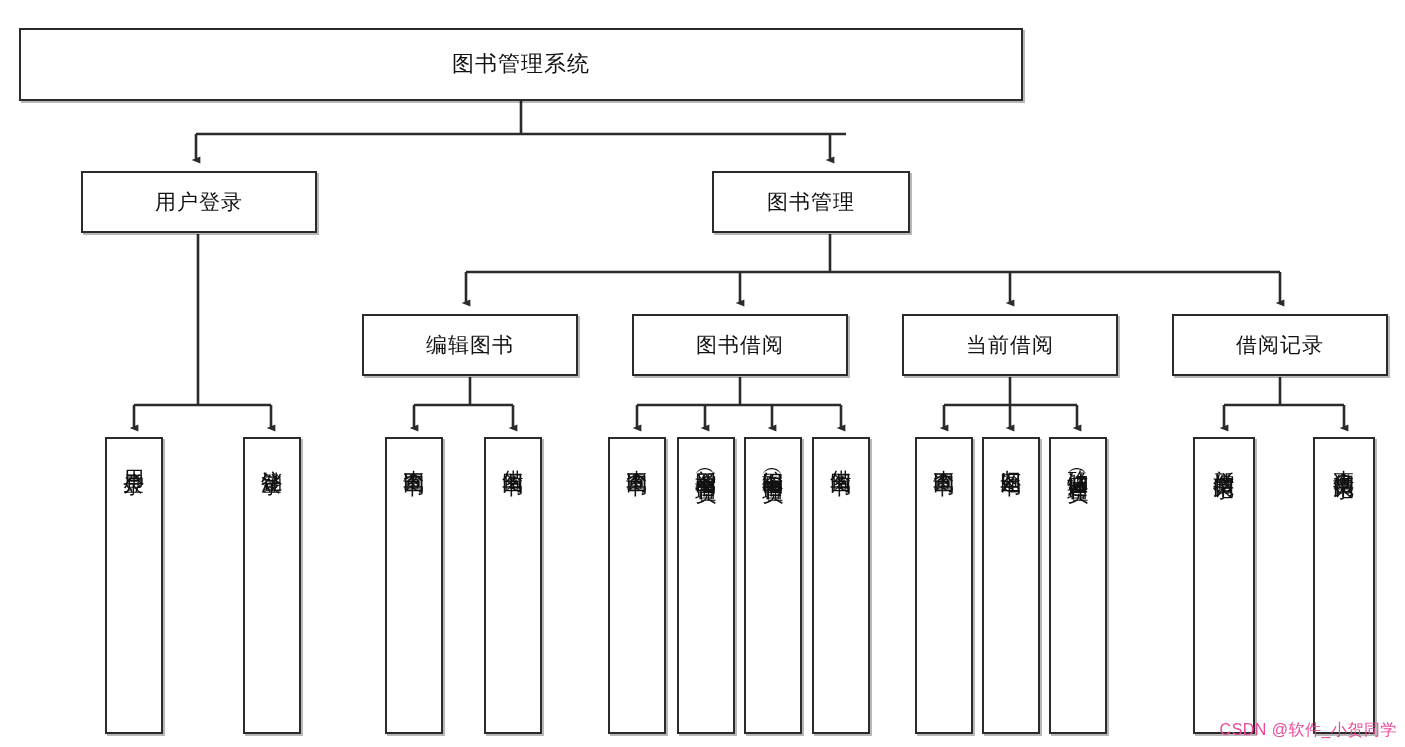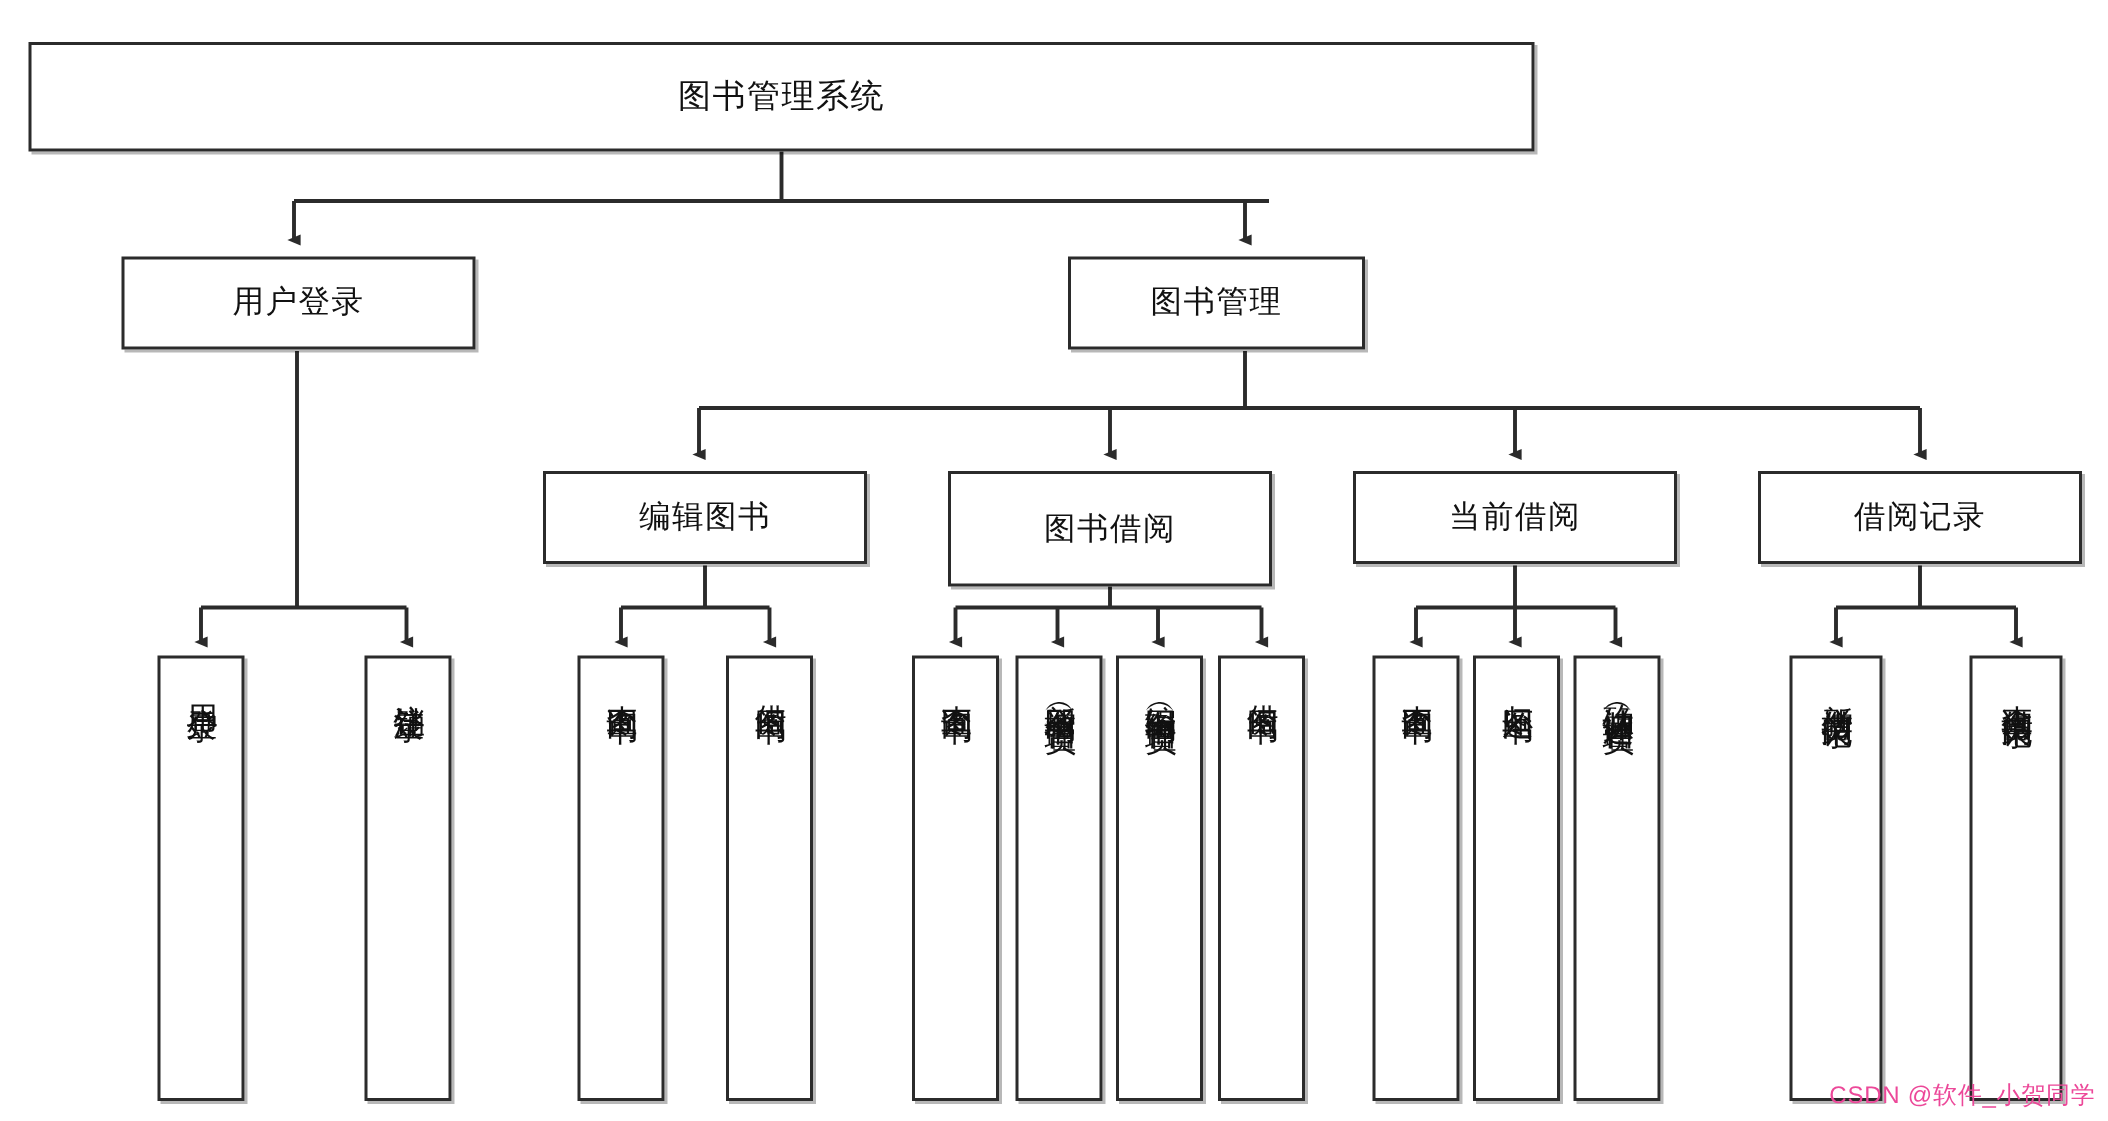--- a/index.html
+++ b/index.html
@@ -133,21 +133,21 @@
   </div>
 
   <div class="node horiz" style="left:712px; top:171px; width:198px; height:62px;">
     <span class="label">图书管理</span>
   </div>
 
   <div class="node horiz" style="left:362px; top:314px; width:216px; height:62px;">
     <span class="label">编辑图书</span>
   </div>
 
-  <div class="node horiz" style="left:632px; top:314px; width:216px; height:77px;">
+  <div class="node horiz" style="left:632px; top:314px; width:216px; height:62px;">
     <span class="label">图书借阅</span>
   </div>
 
   <div class="node horiz" style="left:1172px; top:314px; width:216px; height:62px;">
     <span class="label">借阅记录</span>
   </div>
 
   <div class="node horiz" style="left:902px; top:314px; width:216px; height:62px;">
     <span class="label">当前借阅</span>
   </div>

